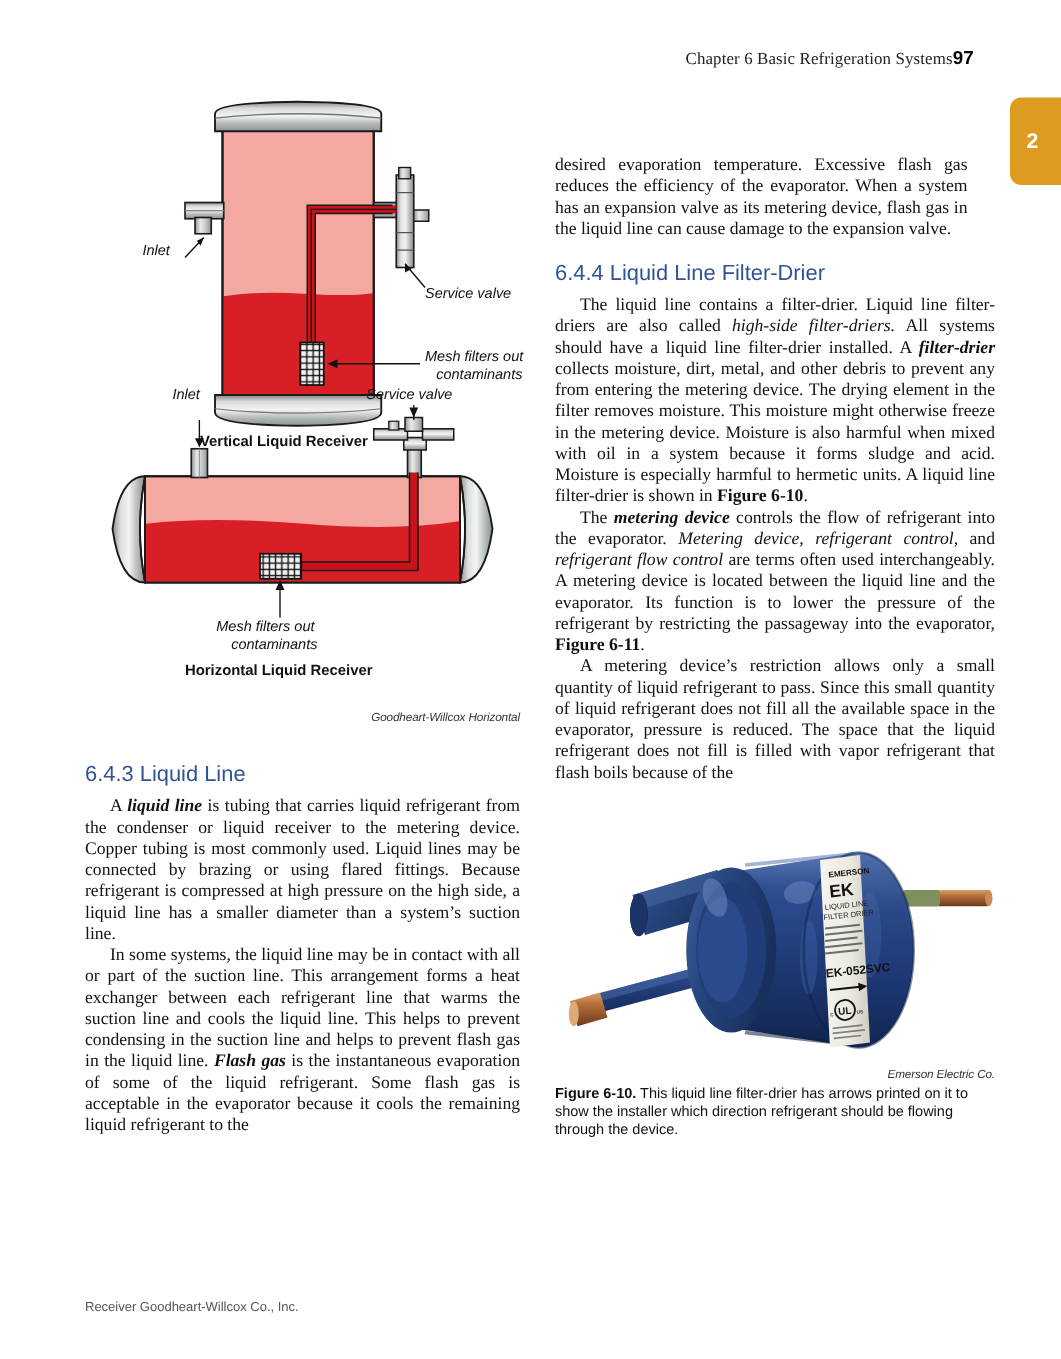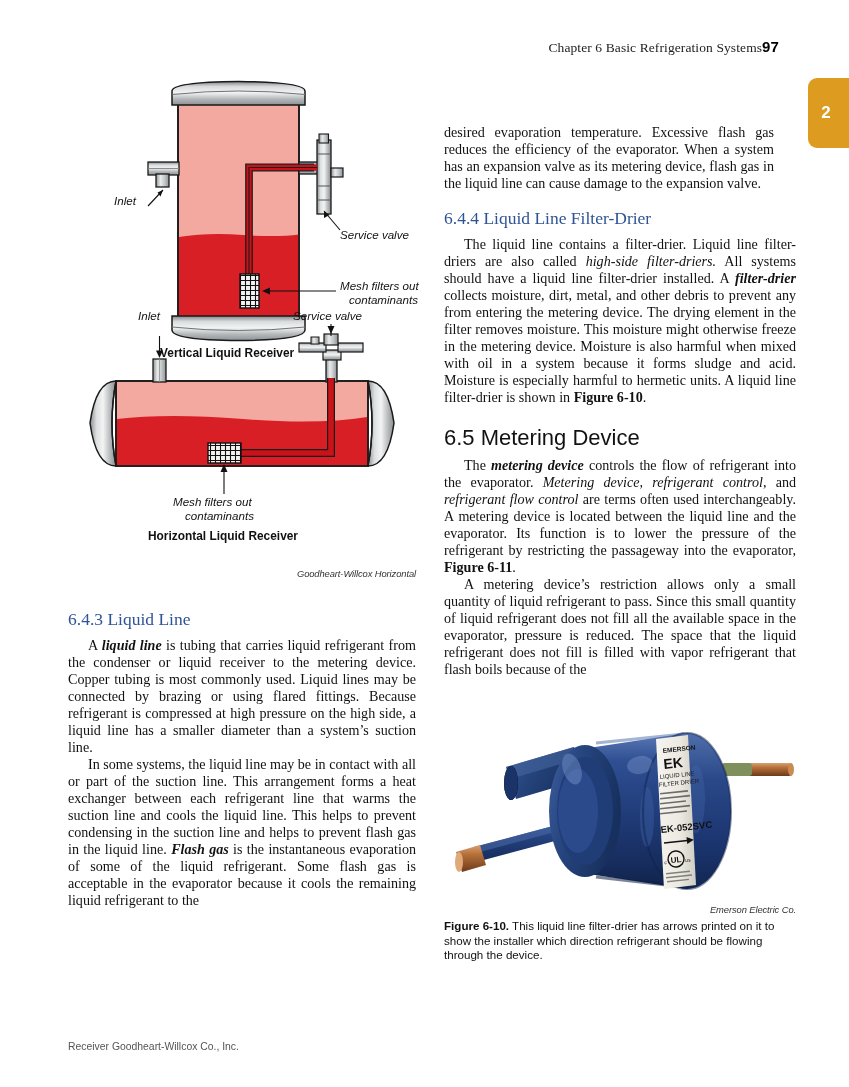--- a/index.html
+++ b/index.html
@@ -50,21 +50,21 @@
     text-align:justify; text-justify:inter-word;
     margin:0 0 0 0; color:#111;
     hyphens:manual;
   }
   p.body.indent { text-indent:20px; }
   p.body i  { font-style:italic; }
   p.body b  { font-weight:bold; }
   p.body .bi { font-weight:bold; font-style:italic; }
 
   h2.sec {
-    font-family:Liberation Serif, serif;
+    font-family:Liberation Sans, sans-serif;
     font-size:17.5px; font-weight:normal;
     color:#2f5496;
     margin:16px 0 7px 0;
   }
   h1.sec-big {
     font-family:"Liberation Sans", sans-serif;
     font-size:22px; font-weight:normal;
     color:#111;
     margin:19px 0 6px 0;
   }
@@ -264,21 +264,20 @@
   </div>
 
   <div class="col-right">
 
     <p class="body" style="padding-right:22px;">desired evaporation temperature. Excessive flash gas reduces the efficiency of the evaporator. When a system has an expansion valve as its metering device, flash gas in the liquid line can cause damage to the expansion valve.</p>
 
     <h2 class="sec">6.4.4 Liquid Line Filter-Drier</h2>
 
     <p class="body indent"><span>The liquid line contains a filter-drier. Liquid line filter-driers are also called </span><i>high-side filter-driers.</i><span> All systems should have a liquid line filter-drier installed. A </span><span class="bi">filter-drier</span><span> collects moisture, dirt, metal, and other debris to prevent any from entering the metering device. The drying element in the filter removes moisture. This moisture might otherwise freeze in the metering device. Moisture is also harmful when mixed with oil in a system because it forms sludge and acid. Moisture is especially harmful to hermetic units. A liquid line filter-drier is shown in </span><b>Figure 6-10</b><span>.</span></p>
 
-    <h1 class="sec-big">6.5 Metering Device</h1>
 
     <p class="body indent"><span>The </span><span class="bi">metering device</span><span> controls the flow of refrigerant into the evaporator. </span><i>Metering device, refrigerant control</i><span>, and </span><i>refrigerant flow control</i><span> are terms often used interchangeably. A metering device is located between the liquid line and the evaporator. Its function is to lower the pressure of the refrigerant by restricting the passageway into the evaporator, </span><b>Figure 6-11</b><span>.</span></p>
 
     <p class="body indent">A metering device’s restriction allows only a small quantity of liquid refrigerant to pass. Since this small quantity of liquid refrigerant does not fill all the available space in the evaporator, pressure is reduced. The space that the liquid refrigerant does not fill is filled with vapor refrigerant that flash boils because of the</p>
 
     <div class="photo-wrap" style="margin-top:29px;">
       <svg width="352" height="192" viewBox="0 0 352 192">
         <defs>
           <linearGradient id="bodyBlue" x1="0" y1="0" x2="0" y2="1">
             <stop offset="0%" stop-color="#5b79b4"></stop>

